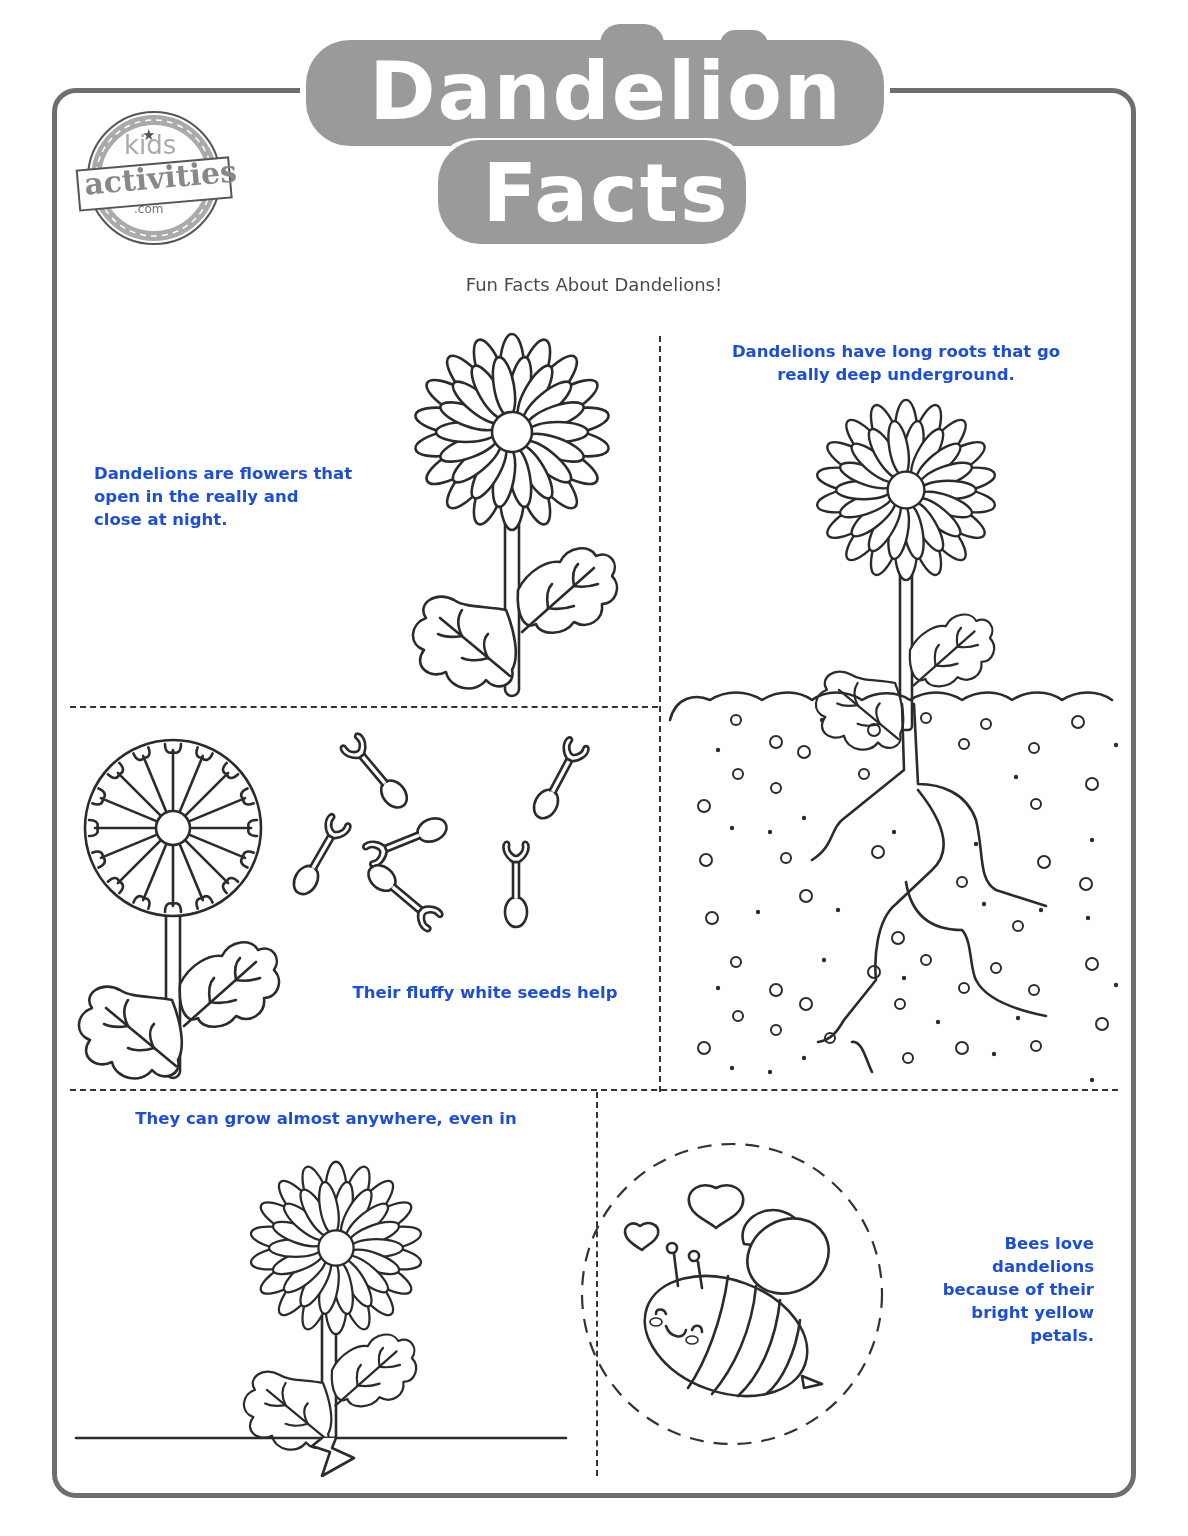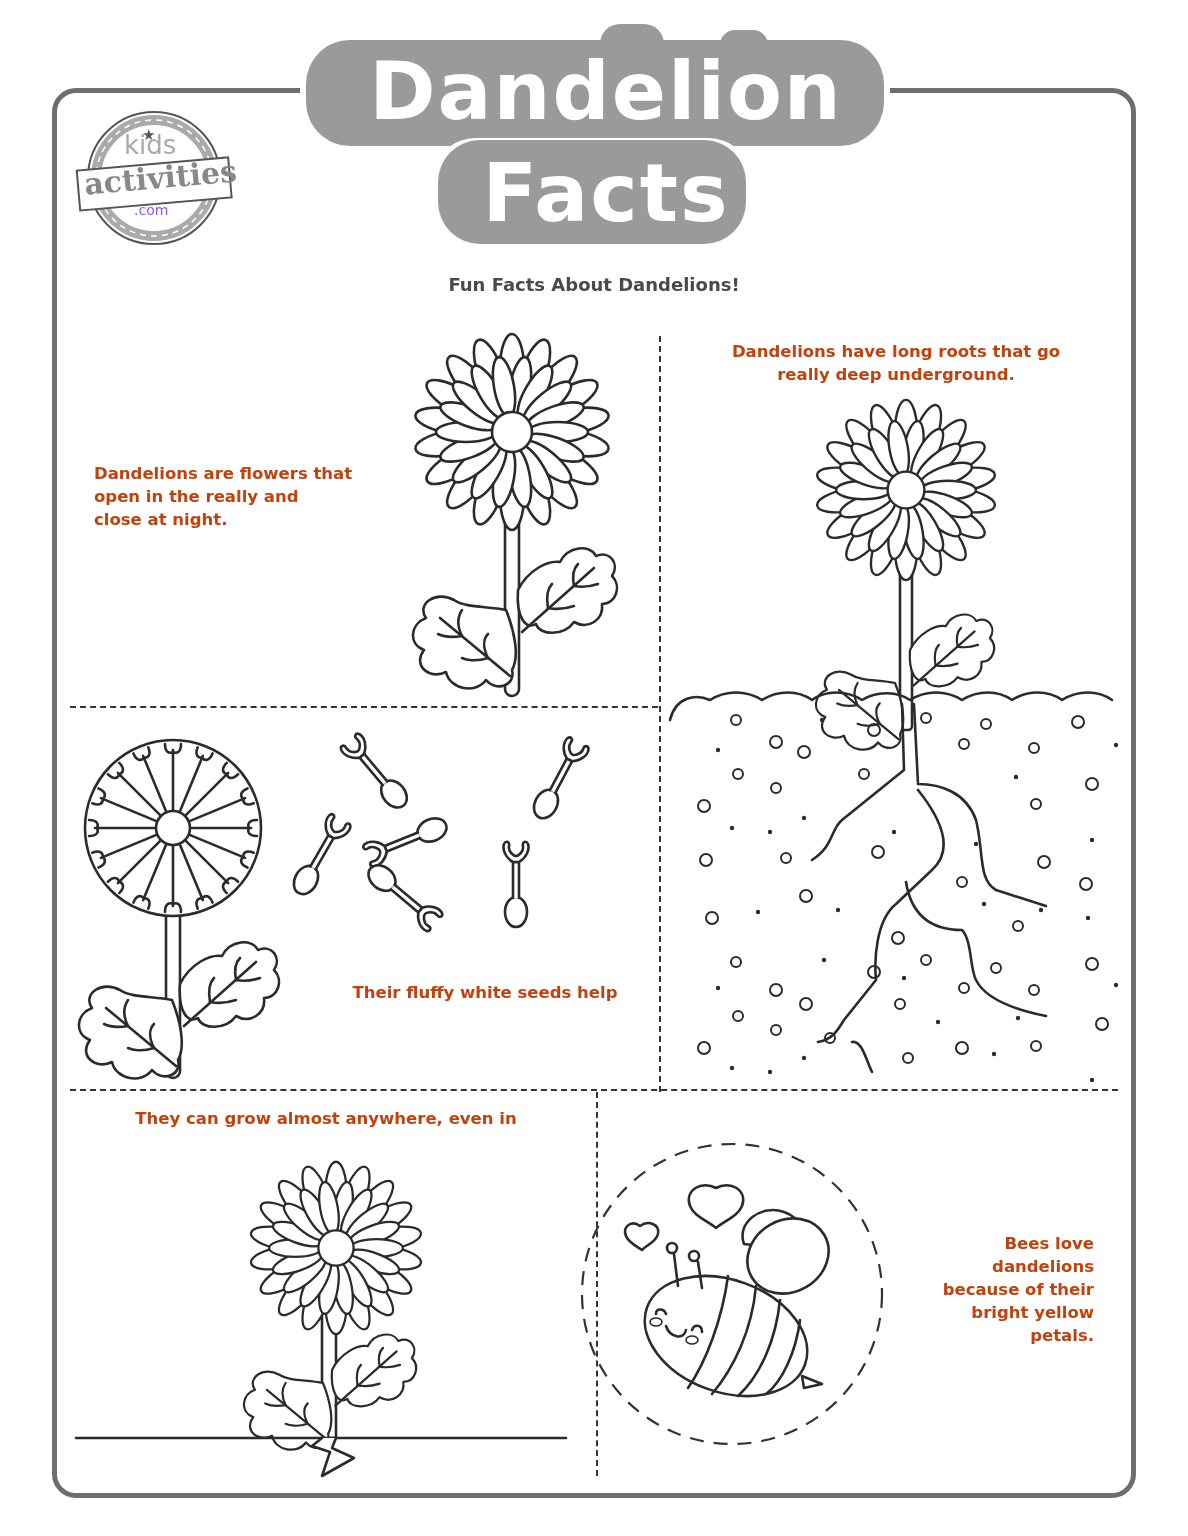--- a/index.html
+++ b/index.html
@@ -11,24 +11,24 @@
   }
   .title-bg { position: absolute; left: 0; top: 0; }
   .title-text {
     position: absolute; left: 0; width: 1188px; text-align: center;
     color: #ffffff; font-weight: bold; font-family: "DejaVu Sans", sans-serif;
     letter-spacing: 2px;
     padding-left: 12px;
   }
   .subtitle {
     position: absolute; left: 0; width: 1188px; top: 274px; text-align: center;
-    font-weight: bold; font-size: 18px; color: #4a4a4a;
+    font-weight: normal; font-size: 18px; color: #4a4a4a;
   }
   .fact {
-    position: absolute; font-weight: bold; font-size: 16.5px; line-height: 23px; color: #c2410c;
+    position: absolute; font-weight: bold; font-size: 16.5px; line-height: 23px; color: #1d4ed8;
   }
   .fact span { display: block; }
   .dash-h { position: absolute; height: 0; border-top: 2.5px dashed #333; }
   .dash-v { position: absolute; width: 0; border-left: 2.5px dashed #333; }
   svg { position: absolute; overflow: visible; }
   .ln { fill: #fff; stroke: #2b2b2b; stroke-width: 2.6; stroke-linejoin: round; stroke-linecap: round; }
   .lnn { fill: none; stroke: #2b2b2b; stroke-width: 2.6; stroke-linejoin: round; stroke-linecap: round; }
 </style>
 </head>
 <body>
@@ -52,21 +52,21 @@
     <circle cx="78" cy="70" r="66" fill="#fff" stroke="#555" stroke-width="2"></circle>
     <circle cx="78" cy="70" r="58" fill="none" stroke="#aaa" stroke-width="10"></circle>
     <circle cx="78" cy="70" r="58" fill="none" stroke="#fff" stroke-width="1.5" stroke-dasharray="6 5"></circle>
     <polygon points="64,32 66,38 72,38 67,42 69,48 64,44 59,48 61,42 56,38 62,38" fill="#555" transform="scale(0.7) translate(40,-2)"></polygon>
     <g transform="rotate(-5 78 74)">
       <rect x="2" y="56" width="152" height="40" fill="#fff" stroke="#555" stroke-width="2"></rect>
     </g>
   </svg>
   <div class="abs" style="left:48px;top:22px;font-size:26px;font-weight:normal;color:#aaa;">kids</div>
   <div class="abs" style="left:8px;top:52px;font-size:30px;font-weight:bold;color:#888;font-family:'DejaVu Serif',serif;transform:rotate(-5deg);">activities</div>
-  <div class="abs" style="left:58px;top:94px;font-size:14px;color:#8b5cf6;">.com</div>
+  <div class="abs" style="left:58px;top:94px;font-size:12px;color:#737373;">.com</div>
 </div>
 
 <div class="subtitle">Fun Facts About Dandelions!</div>
 
 <div class="dash-v" style="left:659px;top:336px;height:756px;"></div>
 <div class="dash-h" style="left:70px;top:706px;width:588px;"></div>
 <div class="dash-h" style="left:70px;top:1089px;width:1048px;"></div>
 <div class="dash-v" style="left:596px;top:1092px;height:384px;"></div>
 
 <div class="fact" style="left:94px;top:462px;">

